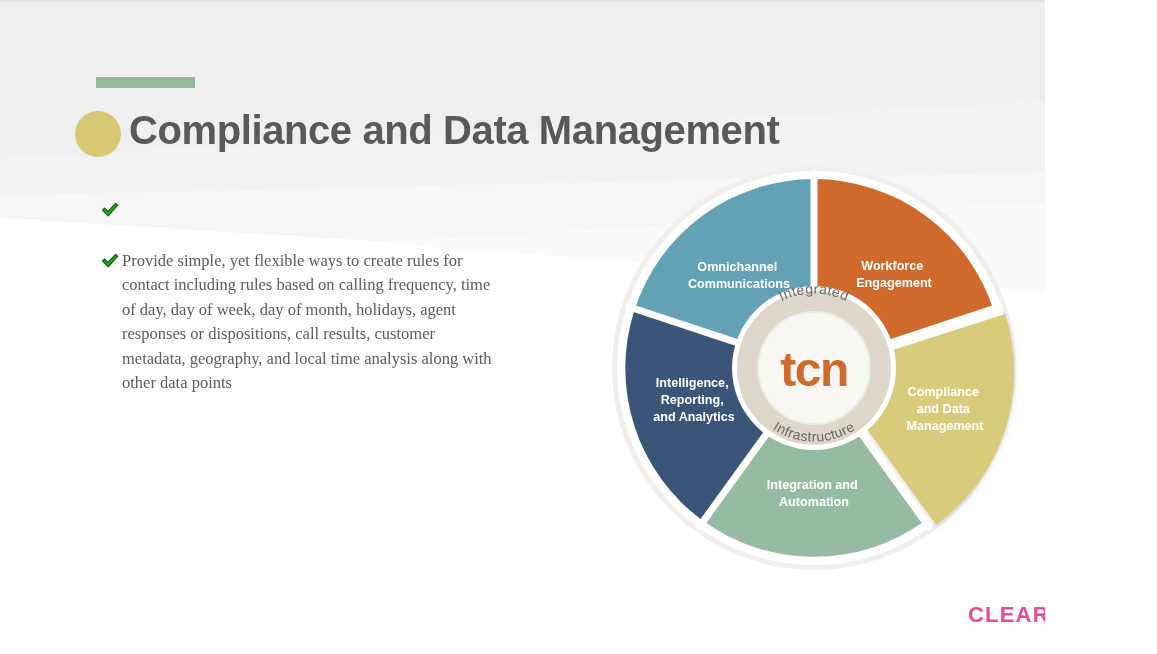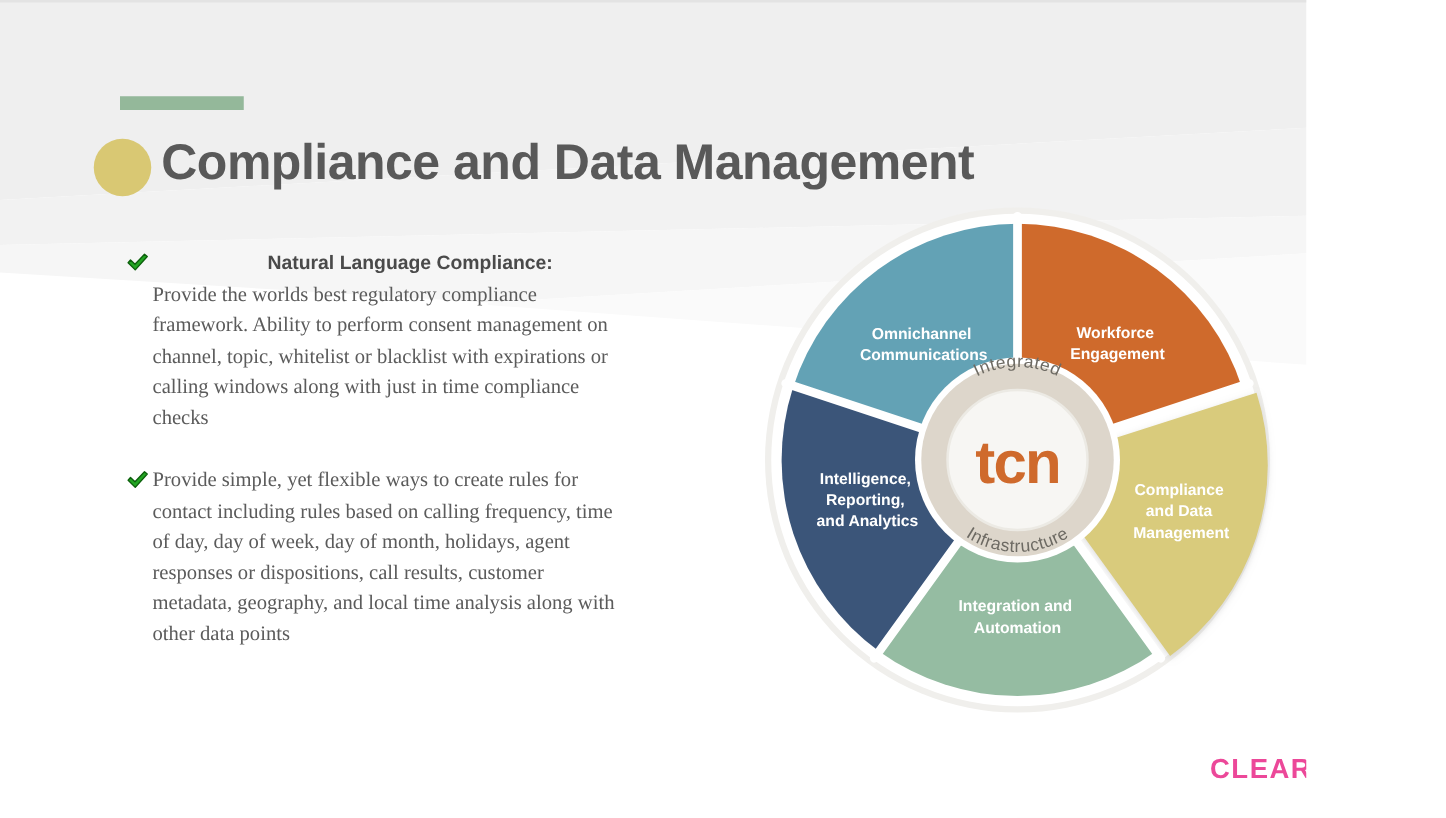--- a/index.html
+++ b/index.html
@@ -170,22 +170,21 @@
 
   <div class="bullets">
 
     <div class="bullet">
       <span class="check-icon">
         <svg viewBox="0 0 20 20" width="20" height="20" aria-hidden="true">
           <path d="M2.5 10.2 L4.4 8.0 L8.0 11.4 L15.6 3.4 L17.8 5.2 L8.2 15.9 Z" fill="#22a522" stroke="#0c5f0c" stroke-width="1.1" stroke-linejoin="round"></path>
         </svg>
       </span>
       <div class="bullet-body b1">
-        <span class="lead-pad"></span><span class="bullet-lead">Natural Language Compliance:</span><br>
-        <span>Provide the worlds best regulatory compliance framework.  Ability to perform consent management on channel, topic, whitelist or blacklist with expirations or calling windows along with just in time compliance checks</span>
+        <span class="lead-pad"></span><br>
       </div>
     </div>
 
     <div class="bullet" style="margin-top:26px;">
       <span class="check-icon">
         <svg viewBox="0 0 20 20" width="20" height="20" aria-hidden="true">
           <path d="M2.5 10.2 L4.4 8.0 L8.0 11.4 L15.6 3.4 L17.8 5.2 L8.2 15.9 Z" fill="#22a522" stroke="#0c5f0c" stroke-width="1.1" stroke-linejoin="round"></path>
         </svg>
       </span>
       <div class="bullet-body b2">

